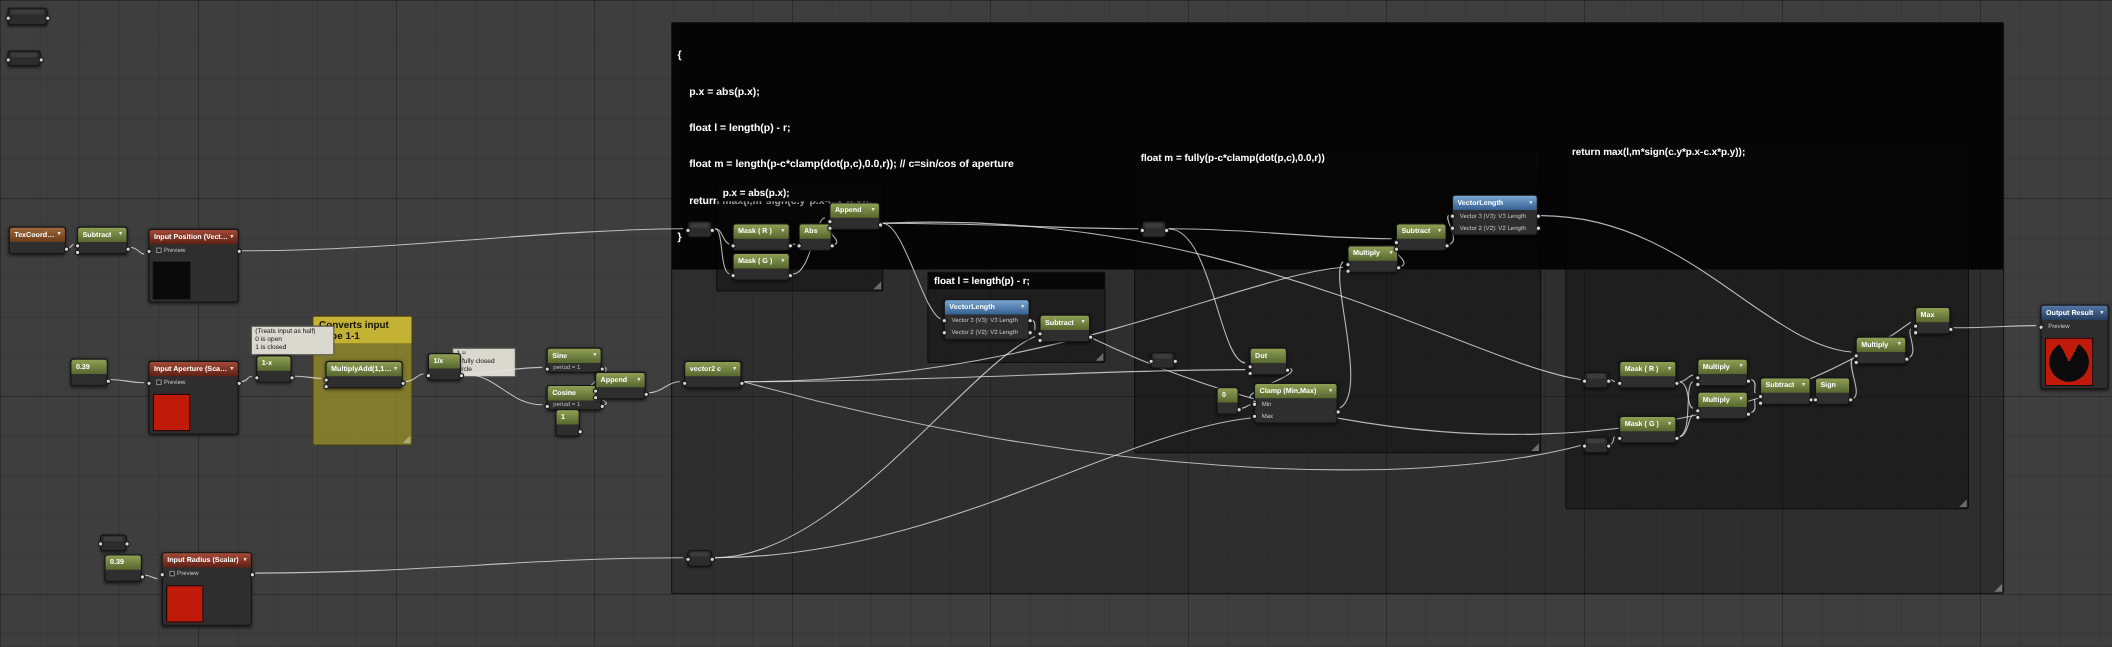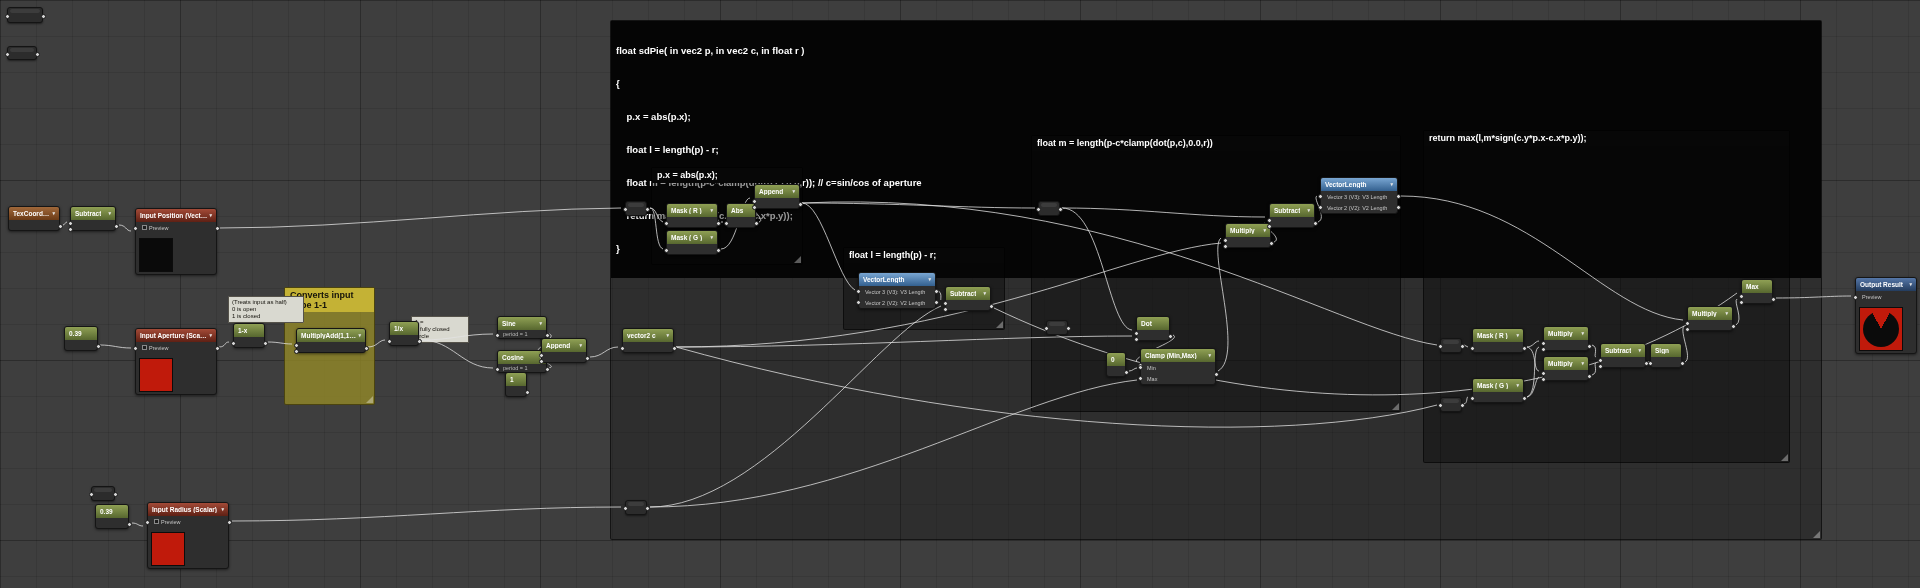--- a/index.html
+++ b/index.html
@@ -46,42 +46,41 @@
   .tinynode{position:absolute;background:#2c2c2c;border:1px solid #141414;border-radius:3px;box-shadow:0 1px 2px rgba(0,0,0,.5)}
   .tinynode::before{content:'';position:absolute;left:2px;right:2px;top:1px;height:4px;border-radius:2px;background:rgba(255,255,255,.08)}
 </style>
 </head>
 <body>
 
 <div id="graph">
 
   <div class="comment code" id="code-comment">
     <div class="hdr">
-      <div>float sdPie( in vec2 p, in vec2 c, in float r )</div>
       <div>{</div>
       <div>    p.x = abs(p.x);</div>
       <div>    float l = length(p) - r;</div>
       <div>    float m = length(p-c*clamp(dot(p,c),0.0,r)); // c=sin/cos of aperture</div>
       <div>    return max(l,m*sign(c.y*p.x-c.x*p.y));</div>
       <div>}</div>
     </div>
     <div class="rsz"></div>
   </div>
 
   <div id="comments-layer">
       <div class="comment dark" style="left: 651px; top: 167px; width: 152px; height: 98px;">
         <div class="hdr">p.x = abs(p.x);</div>
         <div class="rsz"></div>
       </div>
       <div class="comment dark" style="left: 843px; top: 247px; width: 162px; height: 83px;">
         <div class="hdr">float l = length(p) - r;</div>
         <div class="rsz"></div>
       </div>
       <div class="comment dark" style="left: 1031px; top: 135px; width: 370px; height: 277px;">
-        <div class="hdr">float m = length(p-c*clamp(dot(p,c),0.0,r))</div>
+        <div class="hdr">float m = fully(p-c*clamp(dot(p,c),0.0,r))</div>
         <div class="rsz"></div>
       </div>
       <div class="comment dark" style="left: 1423px; top: 130px; width: 367px; height: 333px;">
         <div class="hdr">return max(l,m*sign(c.y*p.x-c.x*p.y));</div>
         <div class="rsz"></div>
       </div>
       <div class="comment yellow" style="left: 284px; top: 287px; width: 91px; height: 118px;">
         <div class="hdr">Converts input
 to be 1-1</div>
         <div class="rsz"></div>

